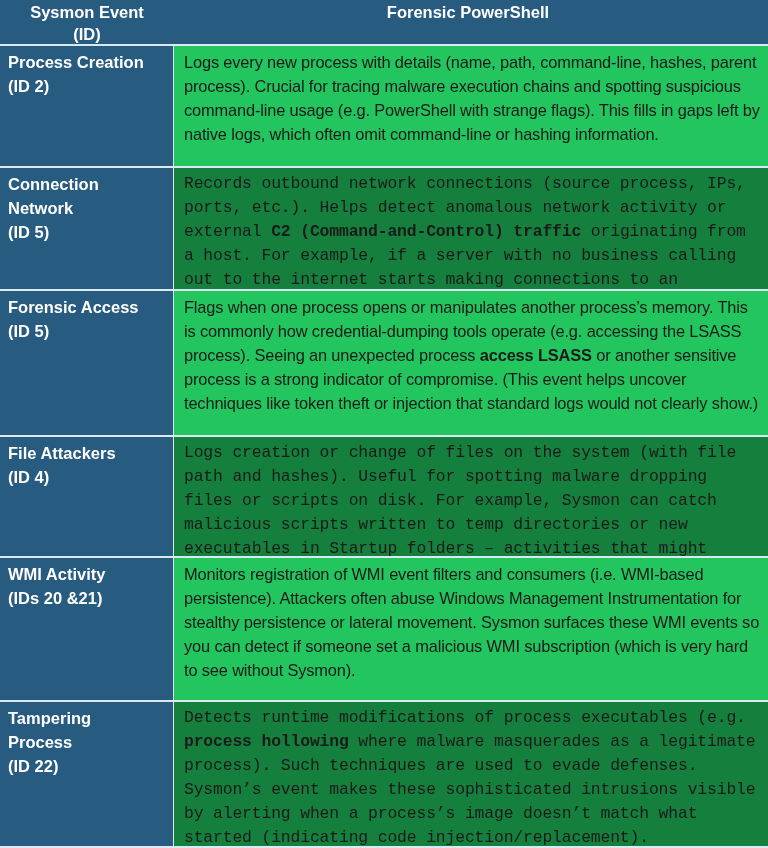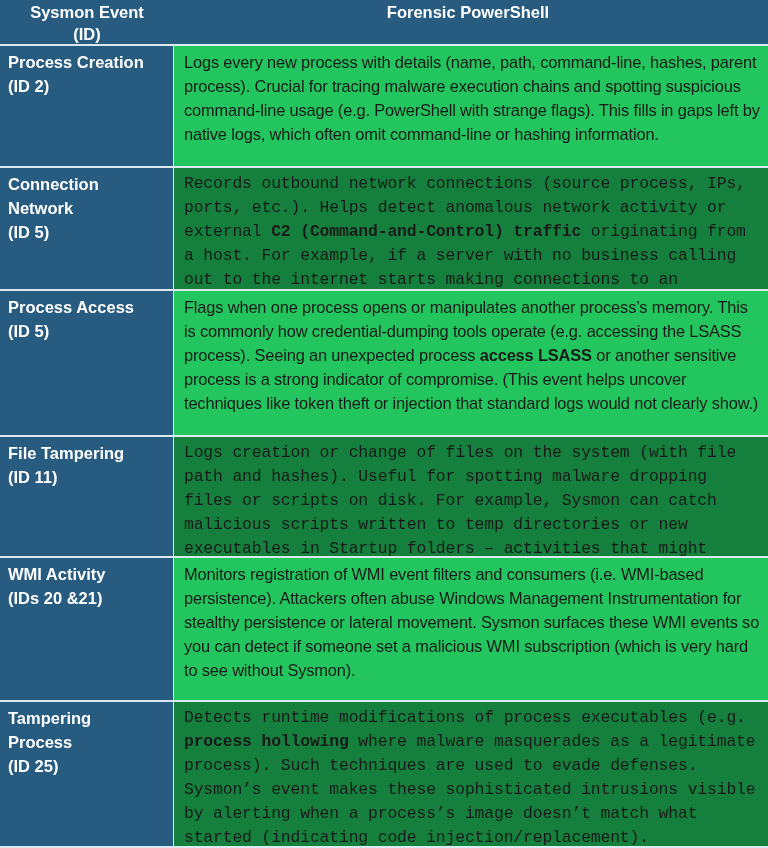--- a/index.html
+++ b/index.html
@@ -70,40 +70,40 @@
   </div>
 
   <div class="lcell">
     <span>Connection</span>
     <span>Network</span>
     <span>(ID 5)</span>
   </div>
   <div class="rcell light"><span>Records outbound network connections (source process, IPs, ports, etc.). Helps detect anomalous network activity or external </span><b>C2 (Command-and-Control) traffic</b><span> originating from a host. For example, if a server with no business calling out to the internet starts making connections to an unfamiliar IP, Sysmon will catch it.</span></div>
 
   <div class="lcell">
-    <span>Process Access</span>
+    <span>Forensic Access</span>
     <span>(ID 5)</span>
   </div>
   <div class="rcell dark"><span>Flags when one process opens or manipulates another process’s memory. This is commonly how credential-dumping tools operate (e.g. accessing the LSASS process). Seeing an unexpected process </span><b>access LSASS</b><span> or another sensitive process is a strong indicator of compromise. (This event helps uncover techniques like token theft or injection that standard logs would not clearly show.)</span></div>
 
   <div class="lcell">
-    <span>File Tampering</span>
-    <span>(ID 11)</span>
+    <span>File Attackers</span>
+    <span>(ID 4)</span>
   </div>
   <div class="rcell light">
     <span>Logs creation or change of files on the system (with file path and hashes). Useful for spotting malware dropping files or scripts on disk. For example, Sysmon can catch malicious scripts written to temp directories or new executables in Startup folders – activities that might otherwise go unnoticed on the file system.</span>
   </div>
 
   <div class="lcell">
     <span>WMI Activity</span>
     <span>(IDs 20 &amp;21)</span>
   </div>
   <div class="rcell dark">
     <span>Monitors registration of WMI event filters and consumers (i.e. WMI-based persistence). Attackers often abuse Windows Management Instrumentation for stealthy persistence or lateral movement. Sysmon surfaces these WMI events so you can detect if someone set a malicious WMI subscription (which is very hard to see without Sysmon).</span>
   </div>
 
   <div class="lcell">
     <span>Tampering</span>
     <span>Process</span>
-    <span>(ID 25)</span>
+    <span>(ID 22)</span>
   </div>
   <div class="rcell light"><span>Detects runtime modifications of process executables (e.g. </span><b>process hollowing</b><span> where malware masquerades as a legitimate process). Such techniques are used to evade defenses. Sysmon’s event makes these sophisticated intrusions visible by alerting when a process’s image doesn’t match what started (indicating code injection/replacement).</span></div>
 </div>
 
 </body></html>

